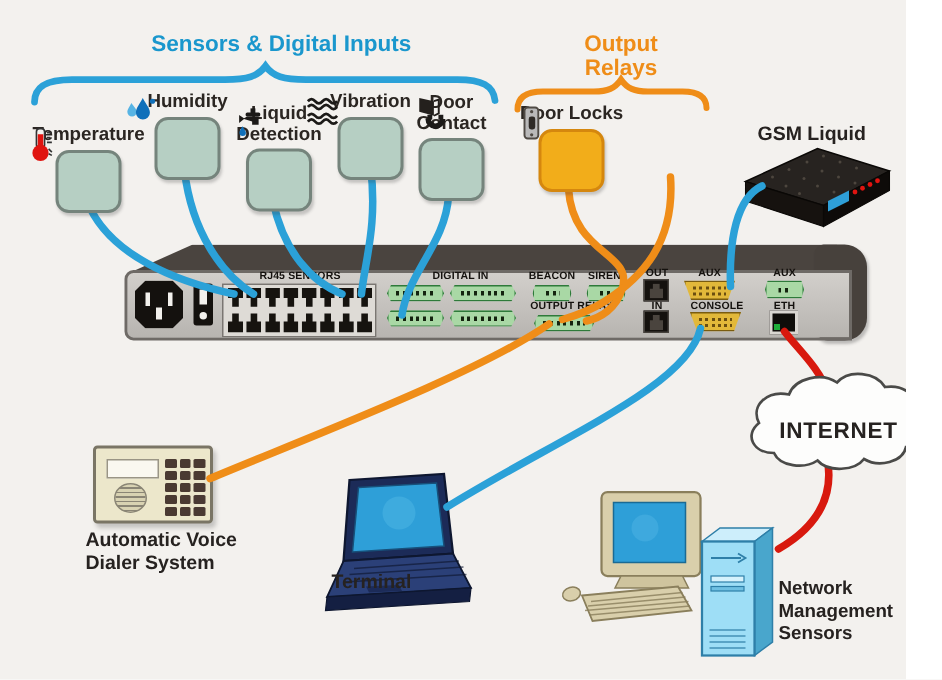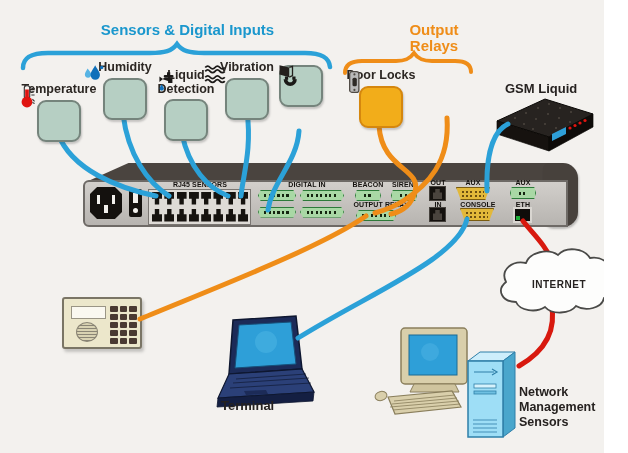--- a/index.html
+++ b/index.html
@@ -262,21 +262,21 @@
 
     <path d="M516 302 C 502 302 496 290 506 282 C 500 270 512 260 526 263 C 530 252 548 248 558 255
              C 566 246 584 248 590 258 C 604 256 614 266 608 276 C 620 282 618 296 604 298
              C 602 308 586 312 576 306 C 570 314 552 315 545 307 C 536 313 520 311 516 302 Z" fill="#fdfdfc" stroke="#4a4a48" stroke-width="1.8"></path>
 
     <path d="M23 68 C 23 57 32 53 48 53 L 150 53 C 165 53 172 51 177 44 C 182 51 189 53 204 53 L 305 53 C 321 53 329 57 330 67" fill="none" stroke="#2ba1d8" stroke-width="4.5" stroke-linecap="round"></path>
     <path d="M345 73 C 345 64 352 61 362 61 L 396 61 C 405 61 410 59 414 53 C 418 59 423 61 432 61 L 455 61 C 465 61 471 64 471 72" fill="none" stroke="#ef8d18" stroke-width="4" stroke-linecap="round"></path>
   </svg>
 
   <div class="big-title" style="left:95px;top:22px;width:185px;color:#1a97cd;">Sensors &amp; Digital Inputs</div>
-  <div class="big-title" style="left:404px;top:22px;width:60px;color:#ef8d18;">Output Relays</div>
+  <div class="big-title" style="left:384px;top:22px;width:60px;color:#ef8d18;">Output Relays</div>
 
   <div class="unit" style="left:14px;top:83px;width:90px;">
     <span class="cap">Temperature</span>
     <span class="chip">
       <svg width="26" height="26" viewBox="0 0 24 24">
         <rect x="9.5" y="2.5" width="5" height="12" rx="2" fill="#f4f2ee" stroke="#333" stroke-width="1"></rect>
         <path d="M16 5 h3 M16 8 h2 M16 11 h3" stroke="#333" stroke-width="1"></path>
         <circle cx="12" cy="17.5" r="5" fill="#e01410"></circle>
         <rect x="10.3" y="6" width="3.4" height="10" fill="#e01410"></rect>
         <path d="M17 15 l2 2 M17 18 l2 1" stroke="#333" stroke-width="1"></path>
@@ -313,20 +313,21 @@
       <svg width="26" height="26" viewBox="0 0 24 24" fill="none" stroke="#1c1a18" stroke-width="1.7">
         <path d="M3 6 q2.2 -2.6 4.5 0 t4.5 0 t4.5 0 t4.5 0"></path>
         <path d="M3 9.5 q2.2 -2.6 4.5 0 t4.5 0 t4.5 0 t4.5 0"></path>
         <path d="M3 15 q2.2 -2.6 4.5 0 t4.5 0 t4.5 0 t4.5 0"></path>
         <path d="M3 18.5 q2.2 -2.6 4.5 0 t4.5 0 t4.5 0 t4.5 0"></path>
       </svg>
     </span>
   </div>
 
   <div class="unit" style="left:273px;top:62px;width:56px;">
+    <span class="cap">Door Contact</span>
     <span class="chip">
       <svg width="26" height="26" viewBox="0 0 24 24">
         <path d="M6 3 L15 5 L15 14 L6 11.5 Z" fill="#24201d"></path>
         <path d="M15 5 L18 4 L18 12.5 L15 14" fill="none" stroke="#24201d" stroke-width="1.2"></path>
         <path d="M11.5 16 a4.4 4.4 0 1 0 8.8 0" fill="none" stroke="#1c1a18" stroke-width="3.4"></path>
         <rect x="11" y="13.4" width="3" height="3" fill="#1c1a18"></rect>
         <rect x="17.8" y="13.4" width="3" height="3" fill="#1c1a18"></rect>
       </svg>
     </span>
   </div>
@@ -338,17 +339,18 @@
         <rect x="8" y="2.5" width="8.5" height="19" rx="2" fill="#b9b9b9" stroke="#4f4a44" stroke-width="1.2"></rect>
         <rect x="10.6" y="8" width="4" height="8" rx="1.5" fill="#2e2a26"></rect>
         <circle cx="12.4" cy="5" r="1" fill="#4f4a44"></circle>
         <circle cx="12.4" cy="19.3" r="1" fill="#4f4a44"></circle>
       </svg>
     </span>
   </div>
 
 
   <div class="eq-label" style="left:505px;top:81px;width:100px;">GSM Liquid</div>
-  <div class="eq-label" style="left:221px;top:398px;width:80px;">Terminal</div>
-  <div class="eq-label" style="left:509px;top:279px;width:100px;text-align:center;letter-spacing:.5px;font-size:10px;">INTERNET</div>
+  <div class="eq-label" style="left:57px;top:352px;width:118px;">Automatic Voice Dialer System</div>
+  <div class="eq-label" style="left:221px;top:380px;width:80px;">Terminal</div>
+  <div class="eq-label" style="left:509px;top:279px;width:100px;text-align:center;letter-spacing:.5px;font-size:15px;">INTERNET</div>
   <div class="eq-label" style="left:519px;top:385px;width:86px;font-size:12.5px;">Network Management Sensors</div>
 
 </div>
 
 </body></html>

